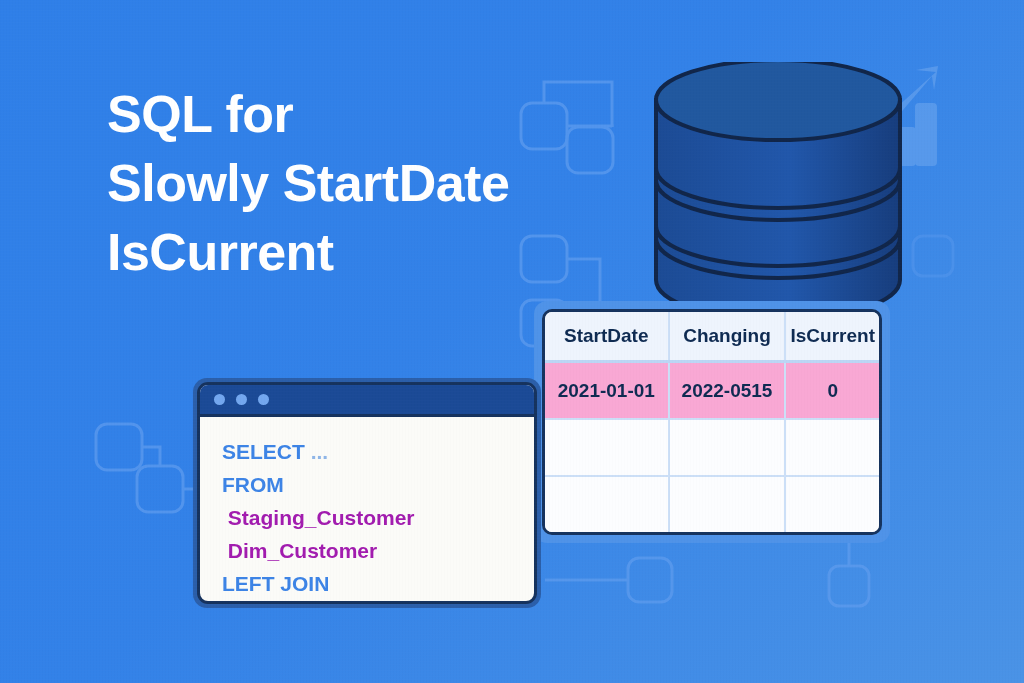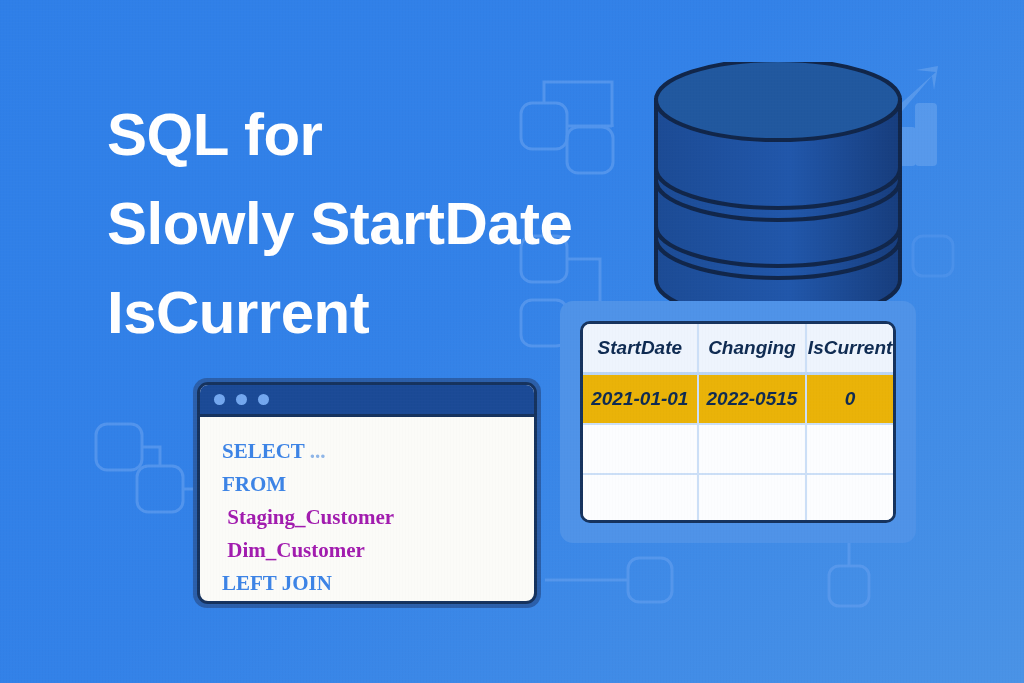--- a/index.html
+++ b/index.html
@@ -36,26 +36,25 @@
 
   
   #title-block {
     position: absolute;
     left: 107px;
     top: 80px;
     width: 560px;
   }
   .title-line {
     color: #ffffff;
-    font-size: 60px;
+    font-size: 52px;
     font-weight: 700;
     line-height: 69px;
     letter-spacing: -0.5px;
     white-space: nowrap;
-    margin-top: 20px;
   }
 
   
   #db-cylinder {
     position: absolute;
     left: 638px;
     top: 62px;
     width: 280px;
     height: 250px;
   }
@@ -95,42 +94,41 @@
   }
   .win-dot {
     width: 11px;
     height: 11px;
     border-radius: 50%;
     background: #73a7ef;
   }
   #code-body {
     flex: 1;
     padding: 18px 0 0 22px;
-    font-family: Liberation Serif, serif;
+    font-family: Liberation Sans, sans-serif;
     font-size: 21px;
     line-height: 33px;
     font-weight: 700;
   }
   .code-line { white-space: pre; }
   .kw  { color: #3d84e6; }
   .dots{ color: #8fb6e8; }
   .tbl { color: #a21caf; }
 
   
   #table-card {
     position: absolute;
-    left: 560px;
+    left: 534px;
     top: 301px;
     width: 356px;
     height: 242px;
     border-radius: 13px;
     background: #4f93e8;
-    padding: 20px;
-    box-sizing: border-box;
-    font-style: italic;
+    padding: 8px;
+    box-sizing: border-box;
   }
   #table-card-inner {
     width: 100%;
     height: 100%;
     border-radius: 10px;
     border: 3px solid #16335e;
     box-sizing: border-box;
     overflow: hidden;
     background: #ffffff;
   }
@@ -151,21 +149,21 @@
   }
   #scd-table th:last-child, #scd-table td:last-child { border-right: none; }
   #scd-table tr:last-child td { border-bottom: none; }
   #scd-table thead th {
     background: #eef4fd;
     height: 48px;
     border-bottom: 3px solid #bcd6f5;
   }
   #scd-table tbody td {
     height: 48px;
-    background: #eab308;
+    background: #f9a8d4;
     font-weight: 700;
   }
   #scd-table tbody tr.empty-row td { background: #fcfdff; }
   col.c-start { width: 37%; }
   col.c-end   { width: 35%; }
   col.c-cur   { width: 28%; }
 </style>
 </head>
 <body>
 

